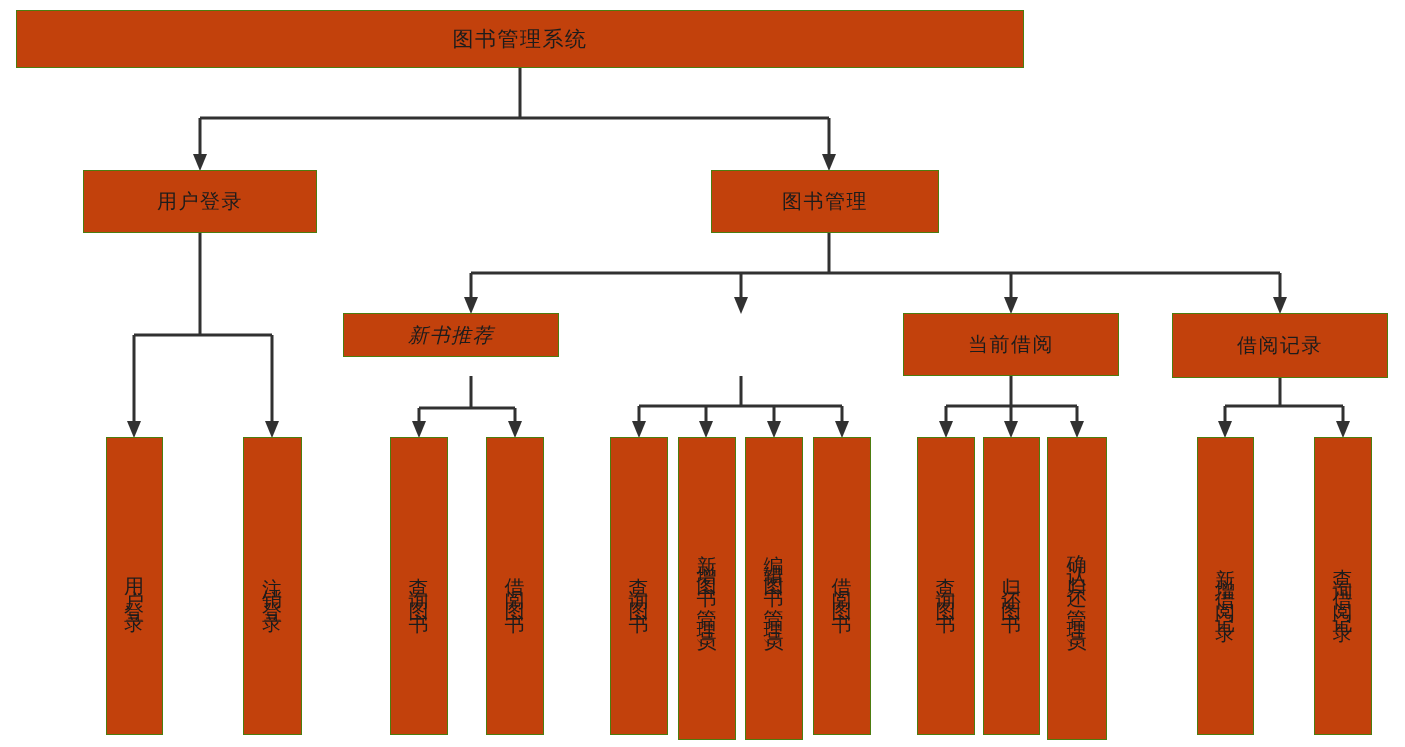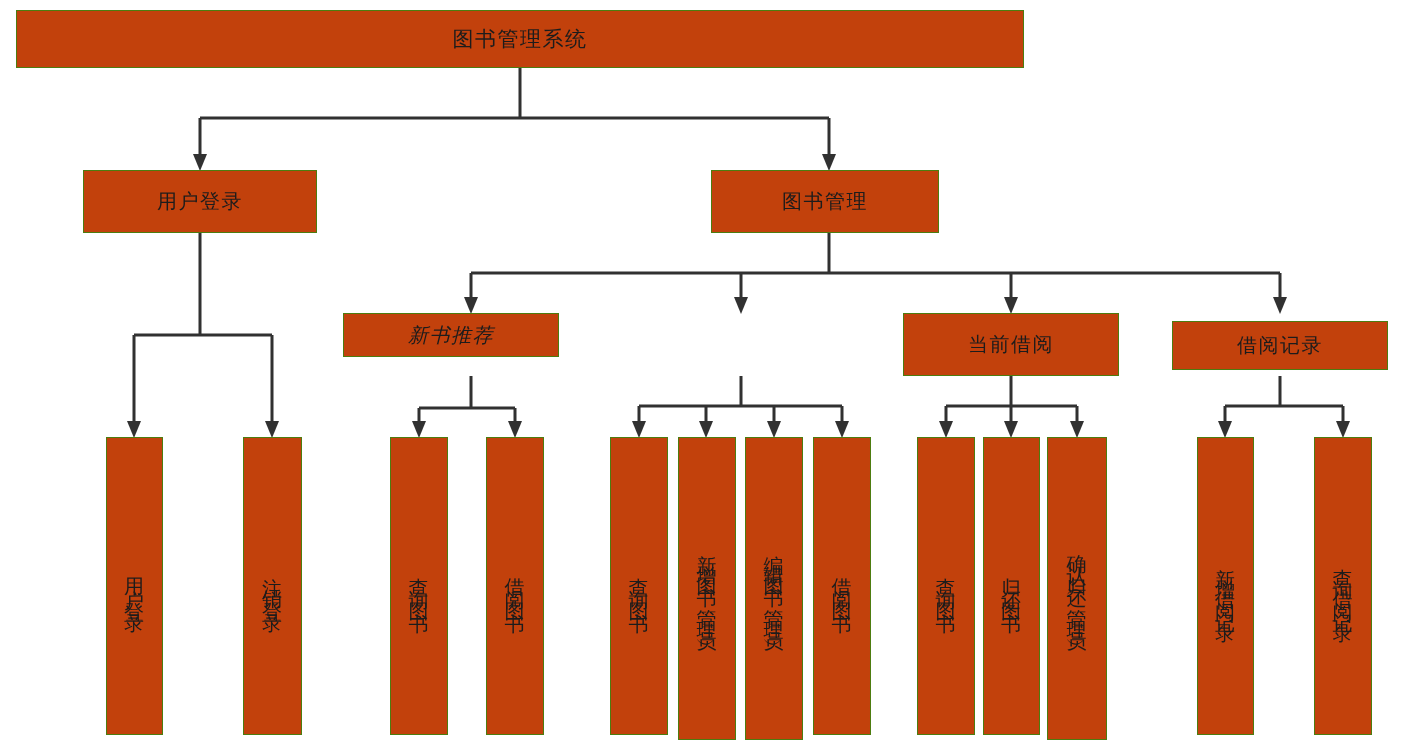--- a/index.html
+++ b/index.html
@@ -83,21 +83,21 @@
   <div class="box hbox" style="left:711px; top:170px; width:228px; height:63px;">
     <span>图书管理</span>
   </div>
 
   <div class="box hbox" style="left:343px; top:313px; width:216px; height:44px;font-style:italic;">
     <span>新书推荐</span>
   </div>
   <div class="box hbox" style="left:903px; top:313px; width:216px; height:63px;">
     <span>当前借阅</span>
   </div>
-  <div class="box hbox" style="left:1172px; top:321px; width:216px; height:49px;">
+  <div class="box hbox" style="left:1172px; top:313px; width:216px; height:65px;">
     <span>借阅记录</span>
   </div>
 
   <div class="box" style="left:106px; top:437px; width:57px; height:298px;">
     <span class="vtext">用户登录</span>
   </div>
   <div class="box" style="left:243px; top:437px; width:59px; height:298px;">
     <span class="vtext">注销登录</span>
   </div>
 

